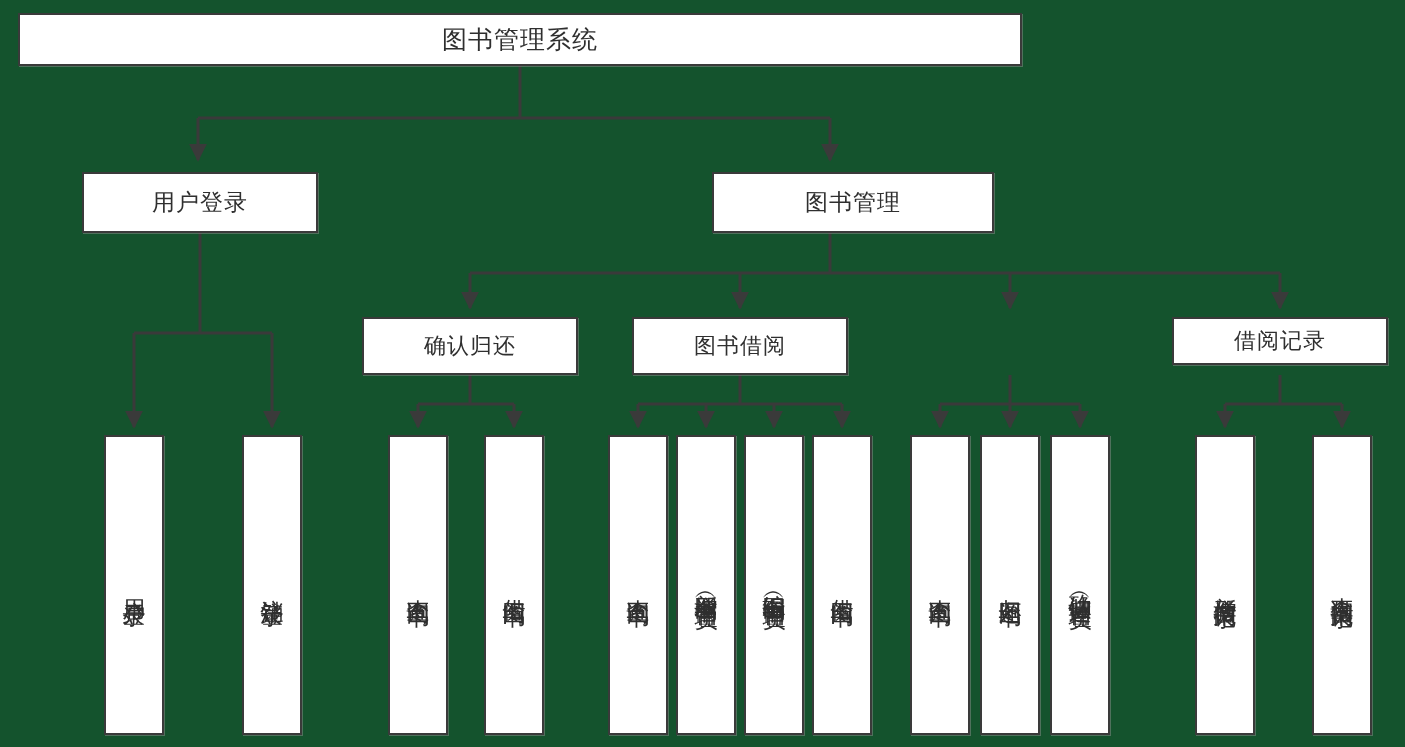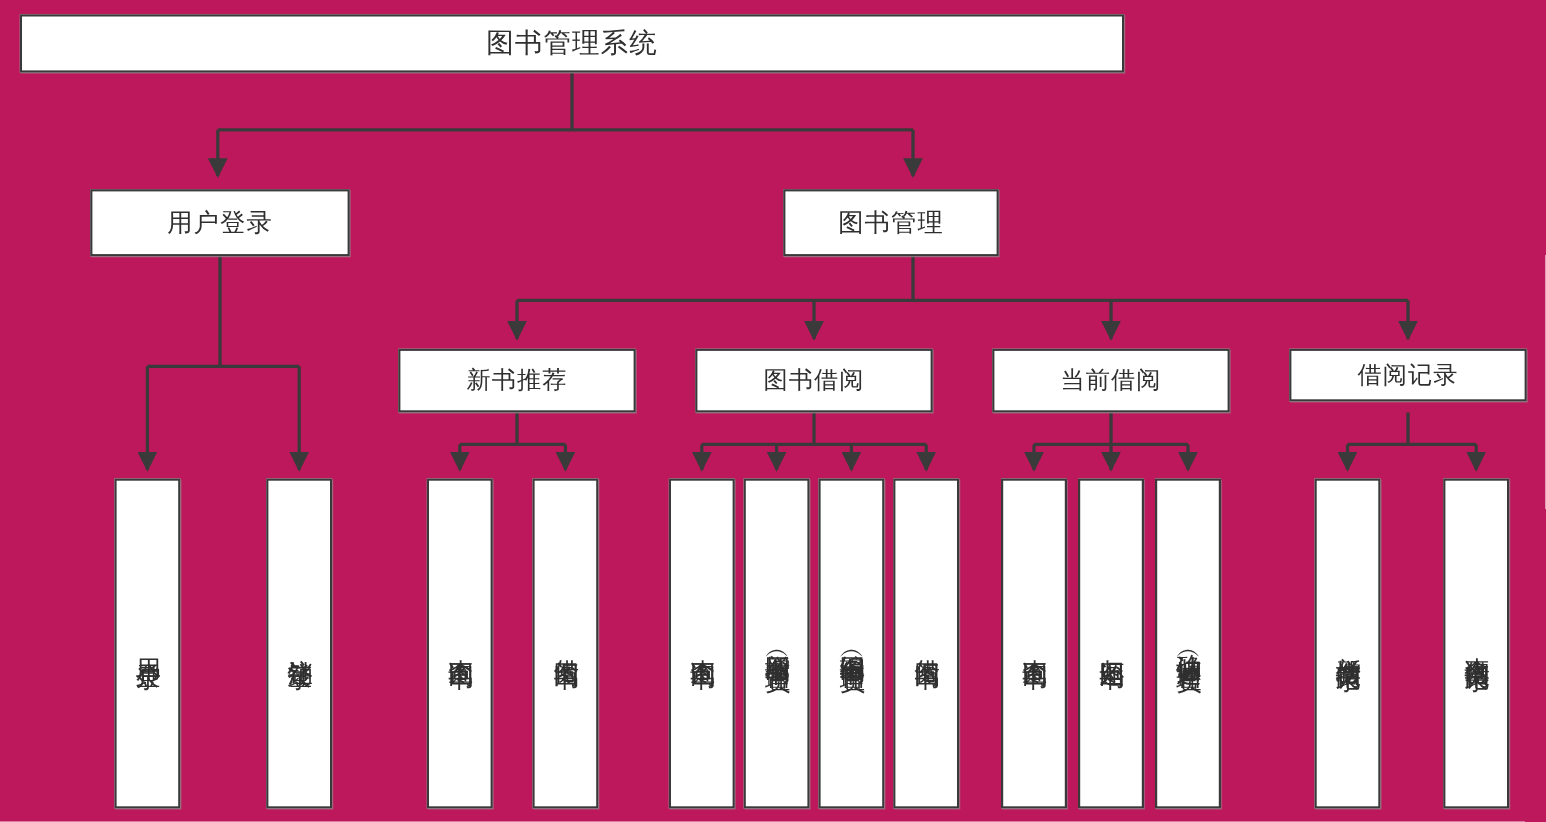--- a/index.html
+++ b/index.html
@@ -5,23 +5,22 @@
 <style>
   html,body{margin:0;padding:0;background:#ffffff;}
   body{
     font-family:"Liberation Sans","DejaVu Sans",sans-serif;
     -webkit-font-smoothing:antialiased;
   }
   #diagram-root{
     position:relative;
     width:1405px;
     height:747px;
-    background:#be185d;
+    background:#14532d;
     overflow:hidden;
-    font-family:Liberation Serif, serif;
   }
   svg.connectors{
     position:absolute;
     left:0;top:0;
     width:1405px;height:747px;
     pointer-events:none;
   }
   .node{
     position:absolute;
     box-sizing:border-box;
@@ -130,33 +129,30 @@
     </g>
   </svg>
 
   <div class="node root" style="left:18px;top:13px;width:1004px;height:53px;">
     <span class="label">图书管理系统</span>
   </div>
 
   <div class="node level1" style="left:82px;top:172px;width:236px;height:61px;">
     <span class="label">用户登录</span>
   </div>
-  <div class="node level1" style="left:712px;top:172px;width:196px;height:61px;">
+  <div class="node level1" style="left:712px;top:172px;width:282px;height:61px;">
     <span class="label">图书管理</span>
   </div>
 
   <div class="node level2" style="left:362px;top:317px;width:216px;height:58px;">
-    <span class="label">新书推荐</span>
+    <span class="label">确认归还</span>
   </div>
   <div class="node level2" style="left:632px;top:317px;width:216px;height:58px;">
     <span class="label">图书借阅</span>
   </div>
-  <div class="node level2" style="left:902px;top:317px;width:216px;height:58px;">
-    <span class="label">当前借阅</span>
-  </div>
   <div class="node level2" style="left:1172px;top:317px;width:216px;height:48px;">
     <span class="label">借阅记录</span>
   </div>
 
   <div class="node leaf" style="left:104px;top:435px;width:60px;height:300px;">
     <span class="label">用户登录</span>
   </div>
   <div class="node leaf" style="left:242px;top:435px;width:60px;height:300px;">
     <span class="label">注销登录</span>
   </div>

